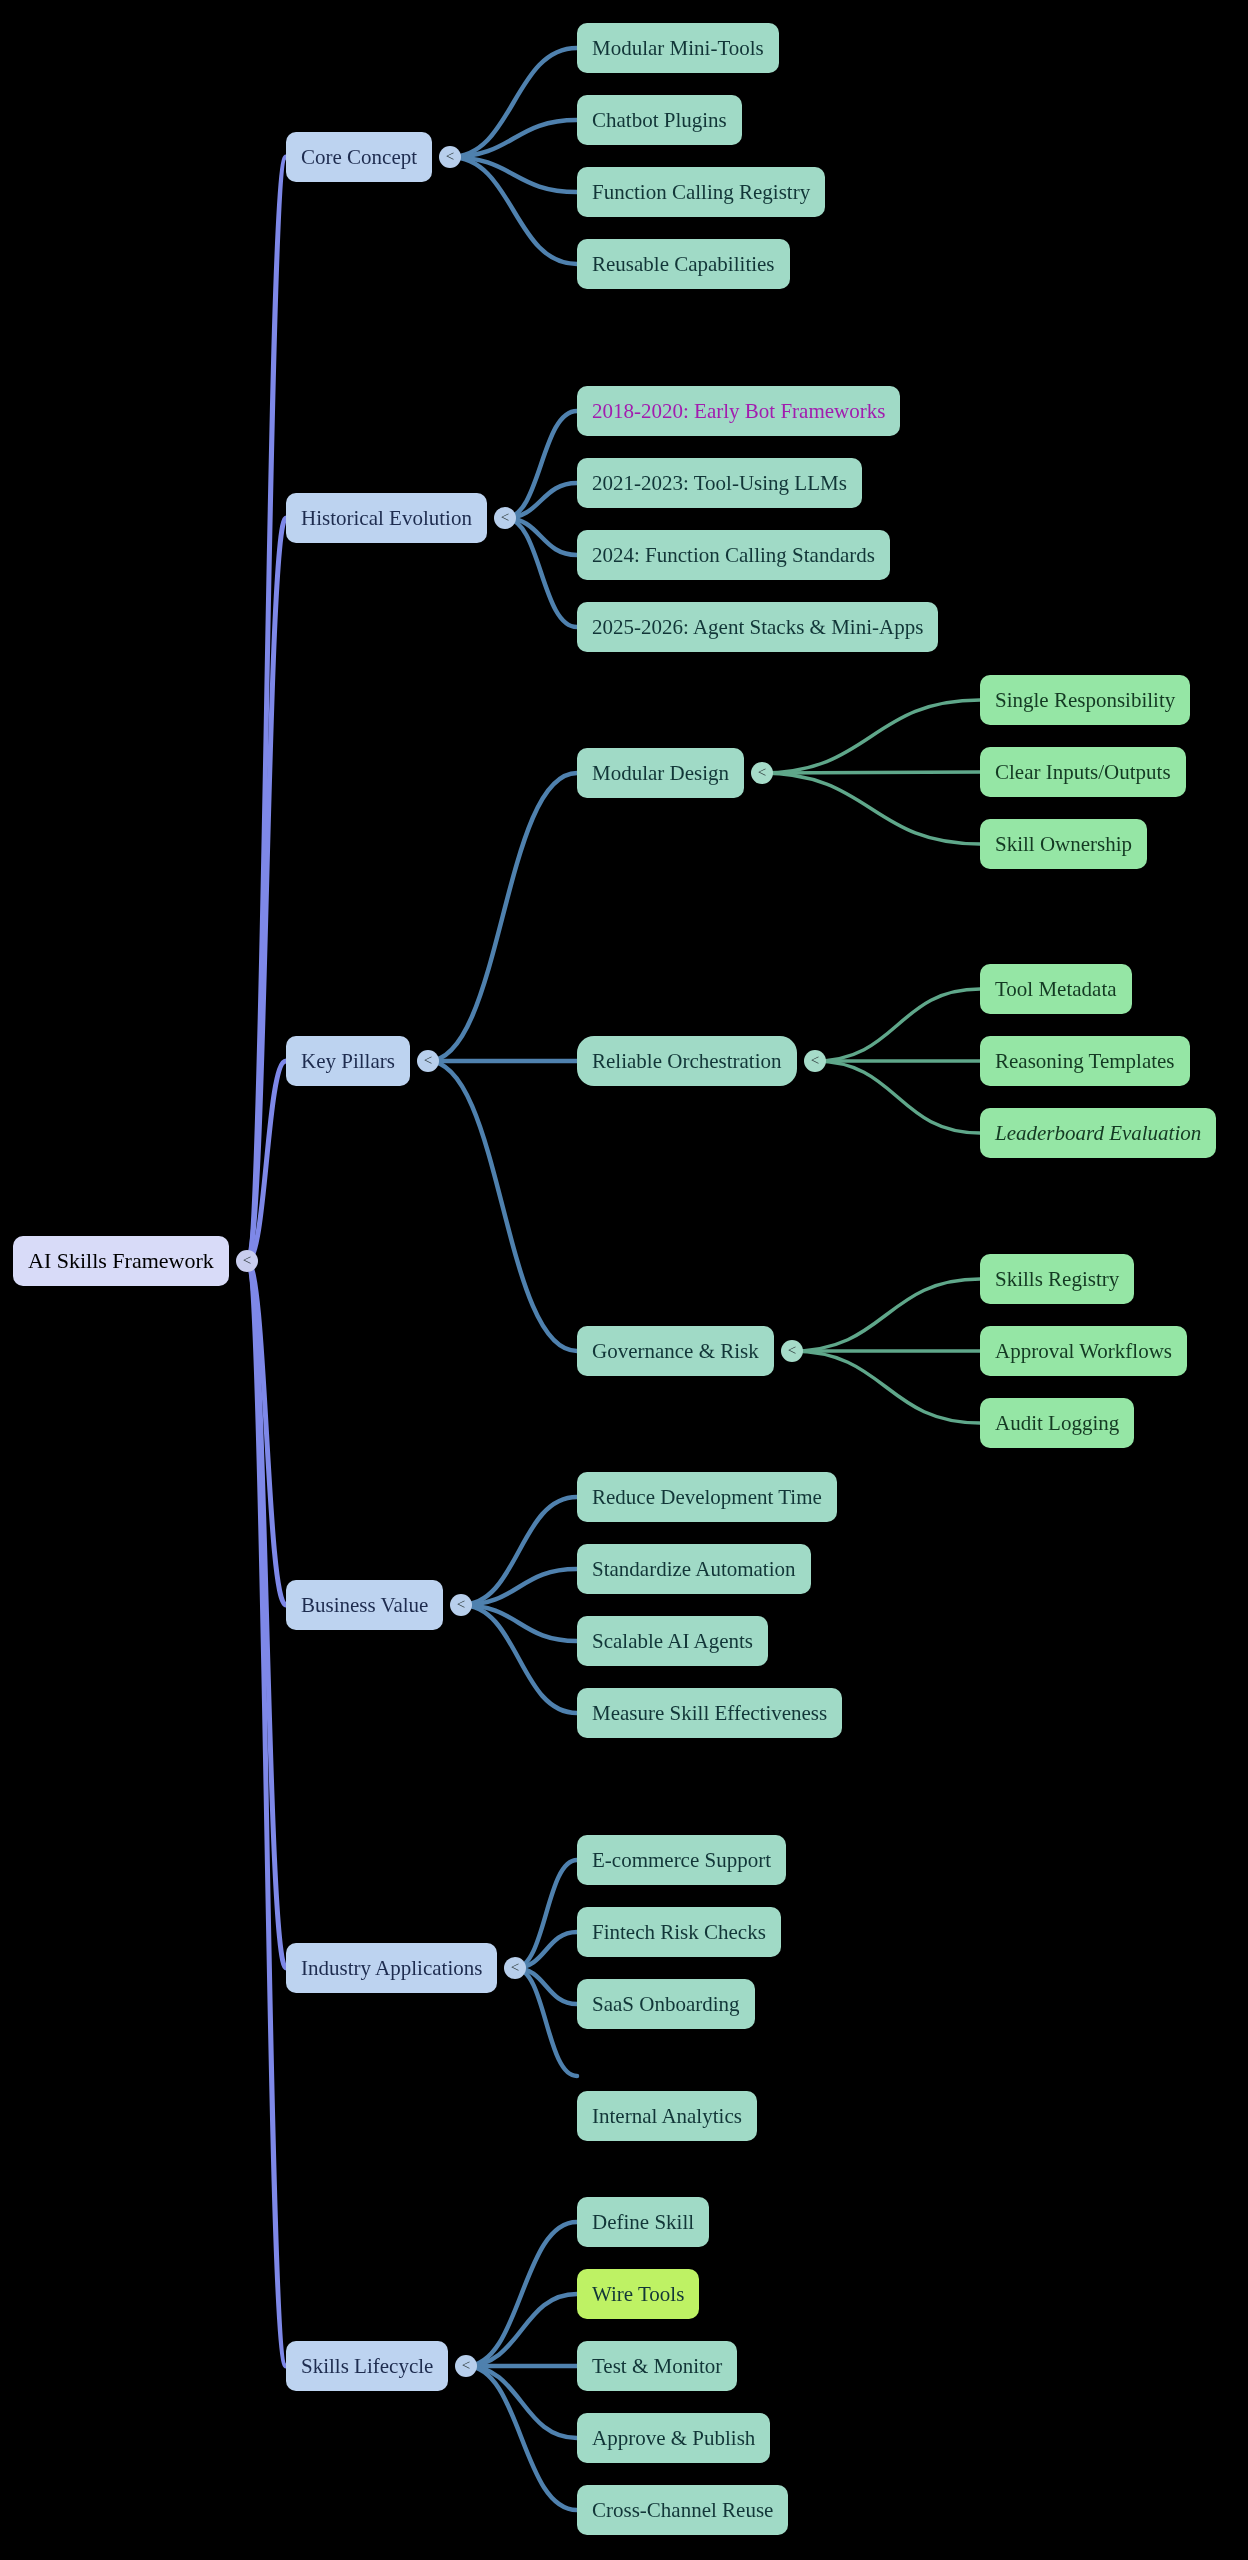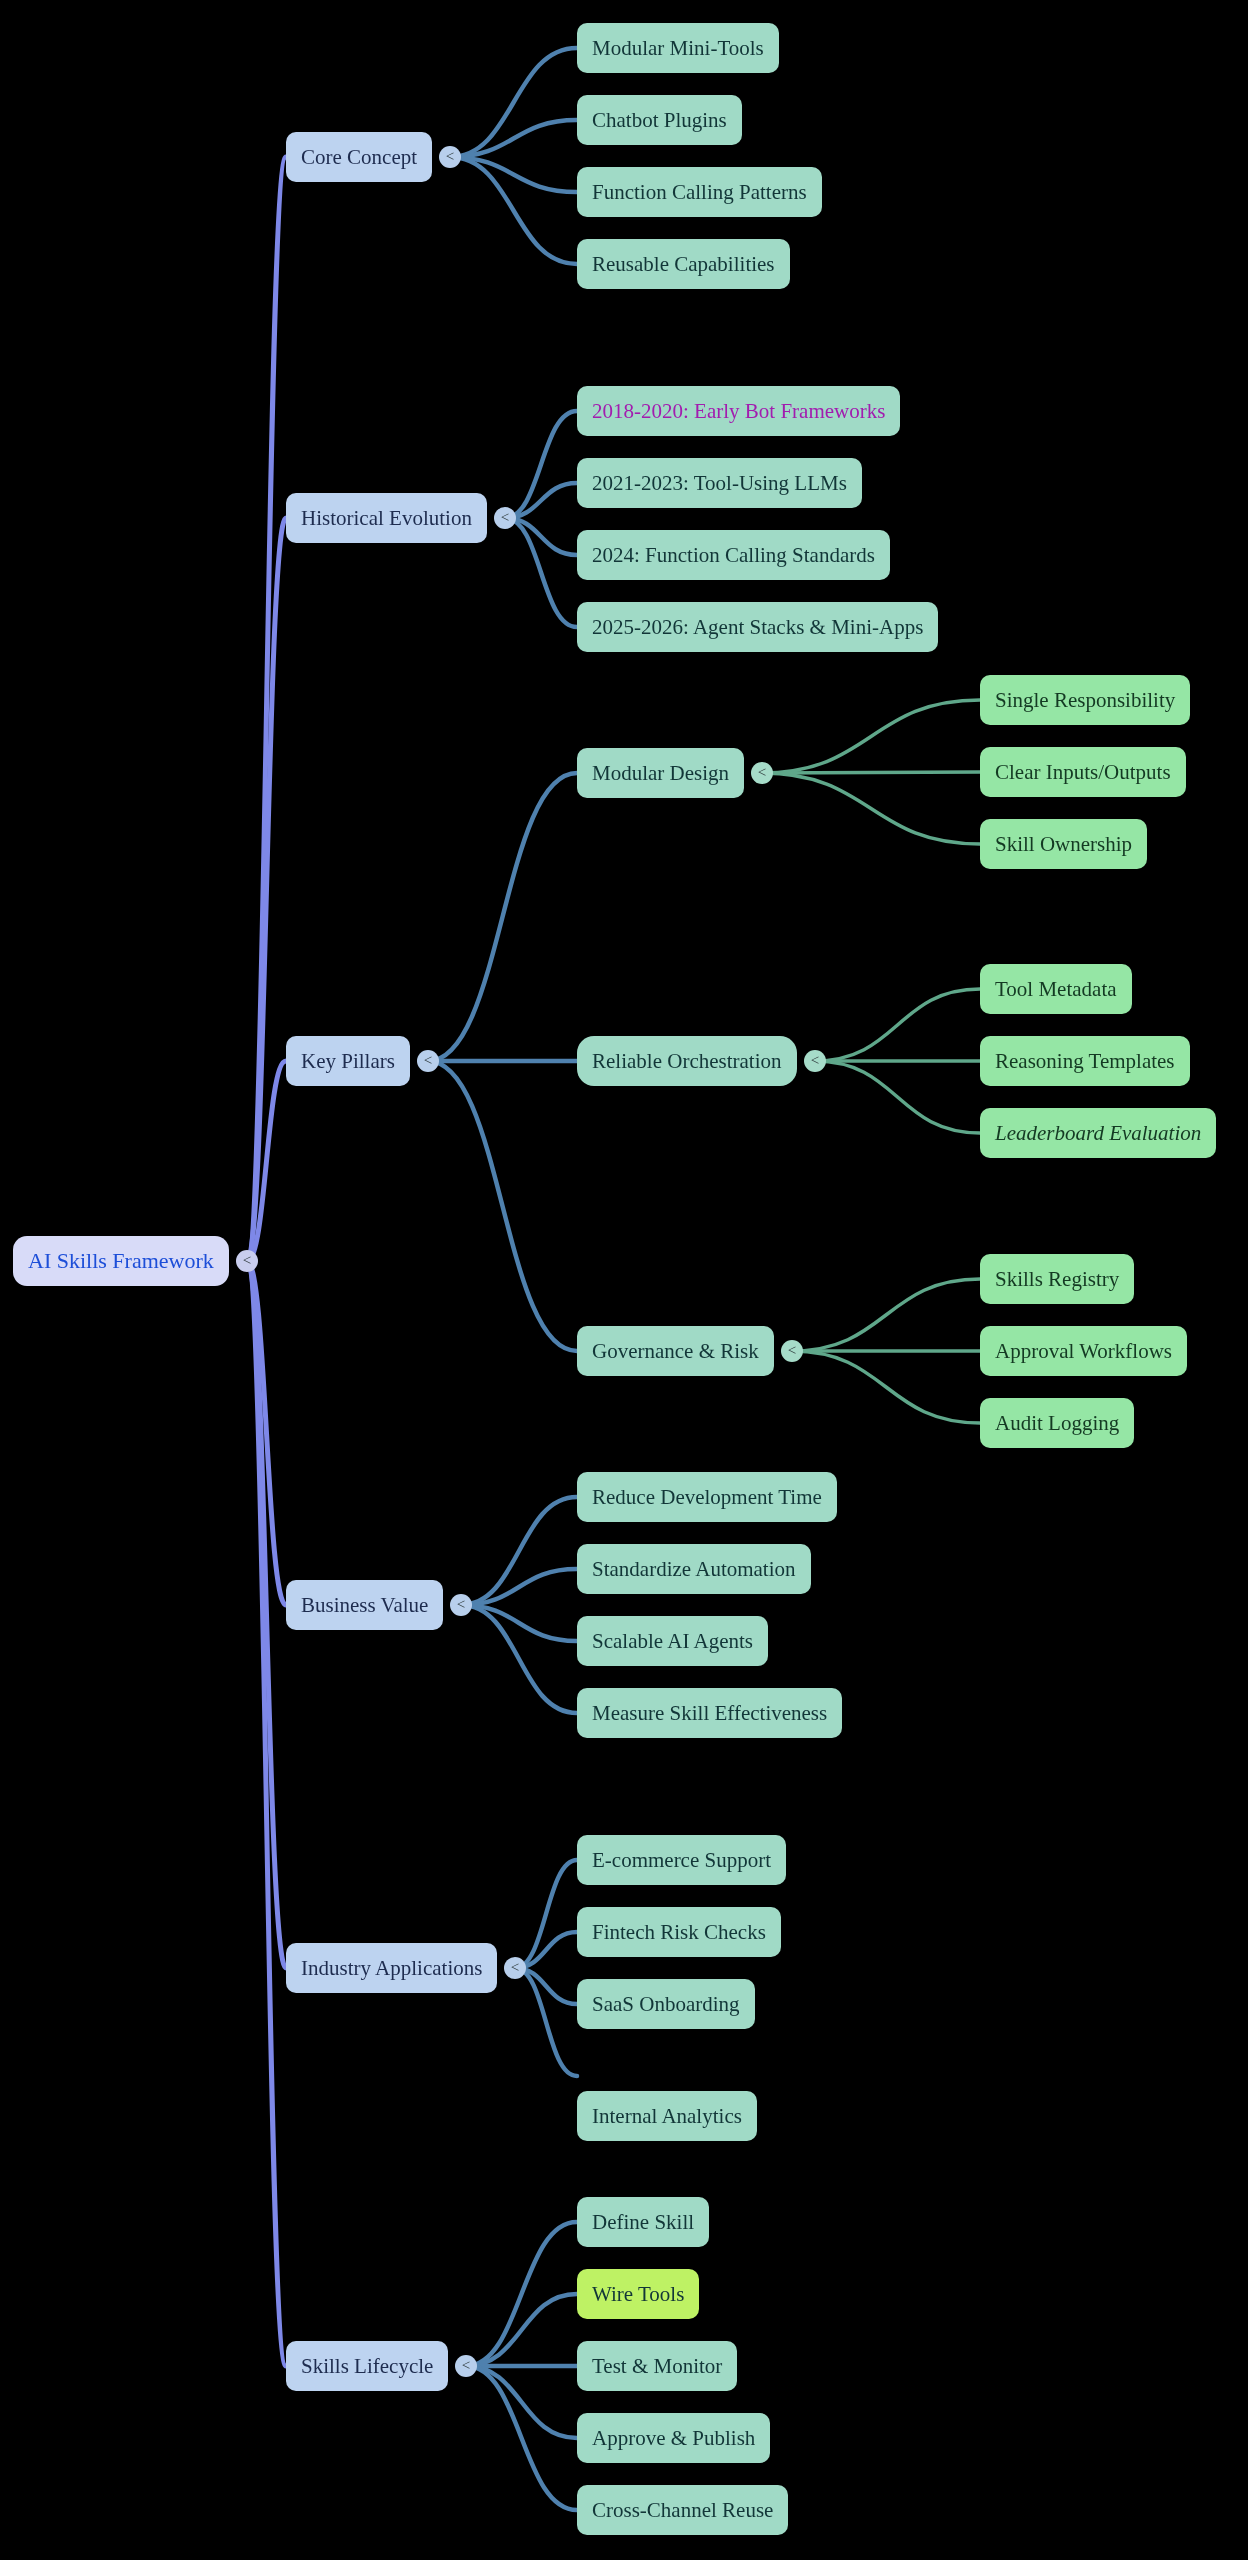--- a/index.html
+++ b/index.html
@@ -73,27 +73,27 @@
       <path d="M 515 1968 C 546 1968, 546 1932, 577 1932" fill="none" stroke="#4f81ae" stroke-width="4.5" stroke-linecap="round"></path>
       <path d="M 515 1968 C 546 1968, 546 2004, 577 2004" fill="none" stroke="#4f81ae" stroke-width="4.5" stroke-linecap="round"></path>
       <path d="M 515 1968 C 546 1968, 546 2076, 577 2076" fill="none" stroke="#4f81ae" stroke-width="4.5" stroke-linecap="round"></path>
       <path d="M 247 1261 C 266.5 1261, 266.5 2366, 286 2366" fill="none" stroke="#7e88e8" stroke-width="5" stroke-linecap="round"></path>
       <path d="M 466 2366 C 521.5 2366, 521.5 2222, 577 2222" fill="none" stroke="#4f81ae" stroke-width="4.5" stroke-linecap="round"></path>
       <path d="M 466 2366 C 521.5 2366, 521.5 2294, 577 2294" fill="none" stroke="#4f81ae" stroke-width="4.5" stroke-linecap="round"></path>
       <path d="M 466 2366 C 521.5 2366, 521.5 2366, 577 2366" fill="none" stroke="#4f81ae" stroke-width="4.5" stroke-linecap="round"></path>
       <path d="M 466 2366 C 521.5 2366, 521.5 2438, 577 2438" fill="none" stroke="#4f81ae" stroke-width="4.5" stroke-linecap="round"></path>
       <path d="M 466 2366 C 521.5 2366, 521.5 2510, 577 2510" fill="none" stroke="#4f81ae" stroke-width="4.5" stroke-linecap="round"></path>
     </svg>
-<div class="node depth-0" style="left: 13px; top: 1236px; background: rgb(216, 219, 248); color: #1d4ed8; border-radius: 14px;"><span class="node-label">AI Skills Framework</span></div>
+<div class="node depth-0" style="left: 13px; top: 1236px; background: rgb(216, 219, 248); color: #000000;"><span class="node-label">AI Skills Framework</span></div>
     <div class="collapse" style="left: 236px; top: 1250px; background: rgb(201, 205, 238); color: rgb(46, 58, 60);"><span>&lt;</span></div>
     <div class="node depth-1" style="left: 286px; top: 132px; background: rgb(189, 211, 240); color: rgb(30, 44, 79);"><span class="node-label">Core Concept</span></div>
     <div class="collapse" style="left: 439px; top: 146px; background: rgb(184, 207, 236); color: rgb(46, 58, 60);"><span>&lt;</span></div>
     <div class="node depth-2" style="left: 577px; top: 23px; background: rgb(160, 218, 198); color: rgb(18, 54, 56);"><span class="node-label">Modular Mini-Tools</span></div>
     <div class="node depth-2" style="left: 577px; top: 95px; background: rgb(160, 218, 198); color: rgb(18, 54, 56);"><span class="node-label">Chatbot Plugins</span></div>
-    <div class="node depth-2" style="left: 577px; top: 167px; background: rgb(160, 218, 198); color: rgb(18, 54, 56);"><span class="node-label">Function Calling Patterns</span></div>
+    <div class="node depth-2" style="left: 577px; top: 167px; background: rgb(160, 218, 198); color: rgb(18, 54, 56);"><span class="node-label">Function Calling Registry</span></div>
     <div class="node depth-2" style="left: 577px; top: 239px; background: rgb(160, 218, 198); color: rgb(18, 54, 56);"><span class="node-label">Reusable Capabilities</span></div>
     <div class="node depth-1" style="left: 286px; top: 493px; background: rgb(189, 211, 240); color: rgb(30, 44, 79);"><span class="node-label">Historical Evolution</span></div>
     <div class="collapse" style="left: 494px; top: 507px; background: rgb(184, 207, 236); color: rgb(46, 58, 60);"><span>&lt;</span></div>
     <div class="node depth-2" style="left: 577px; top: 386px; background: rgb(160, 218, 198); color: #a21caf;"><span class="node-label">2018-2020: Early Bot Frameworks</span></div>
     <div class="node depth-2" style="left: 577px; top: 458px; background: rgb(160, 218, 198); color: rgb(18, 54, 56);"><span class="node-label">2021-2023: Tool-Using LLMs</span></div>
     <div class="node depth-2" style="left: 577px; top: 530px; background: rgb(160, 218, 198); color: rgb(18, 54, 56);"><span class="node-label">2024: Function Calling Standards</span></div>
     <div class="node depth-2" style="left: 577px; top: 602px; background: rgb(160, 218, 198); color: rgb(18, 54, 56);"><span class="node-label">2025-2026: Agent Stacks &amp; Mini-Apps</span></div>
     <div class="node depth-1" style="left: 286px; top: 1036px; background: rgb(189, 211, 240); color: rgb(30, 44, 79);"><span class="node-label">Key Pillars</span></div>
     <div class="collapse" style="left: 417px; top: 1050px; background: rgb(184, 207, 236); color: rgb(46, 58, 60);"><span>&lt;</span></div>
     <div class="node depth-2" style="left: 577px; top: 748px; background: rgb(160, 218, 198); color: rgb(18, 54, 56);"><span class="node-label">Modular Design</span></div>

